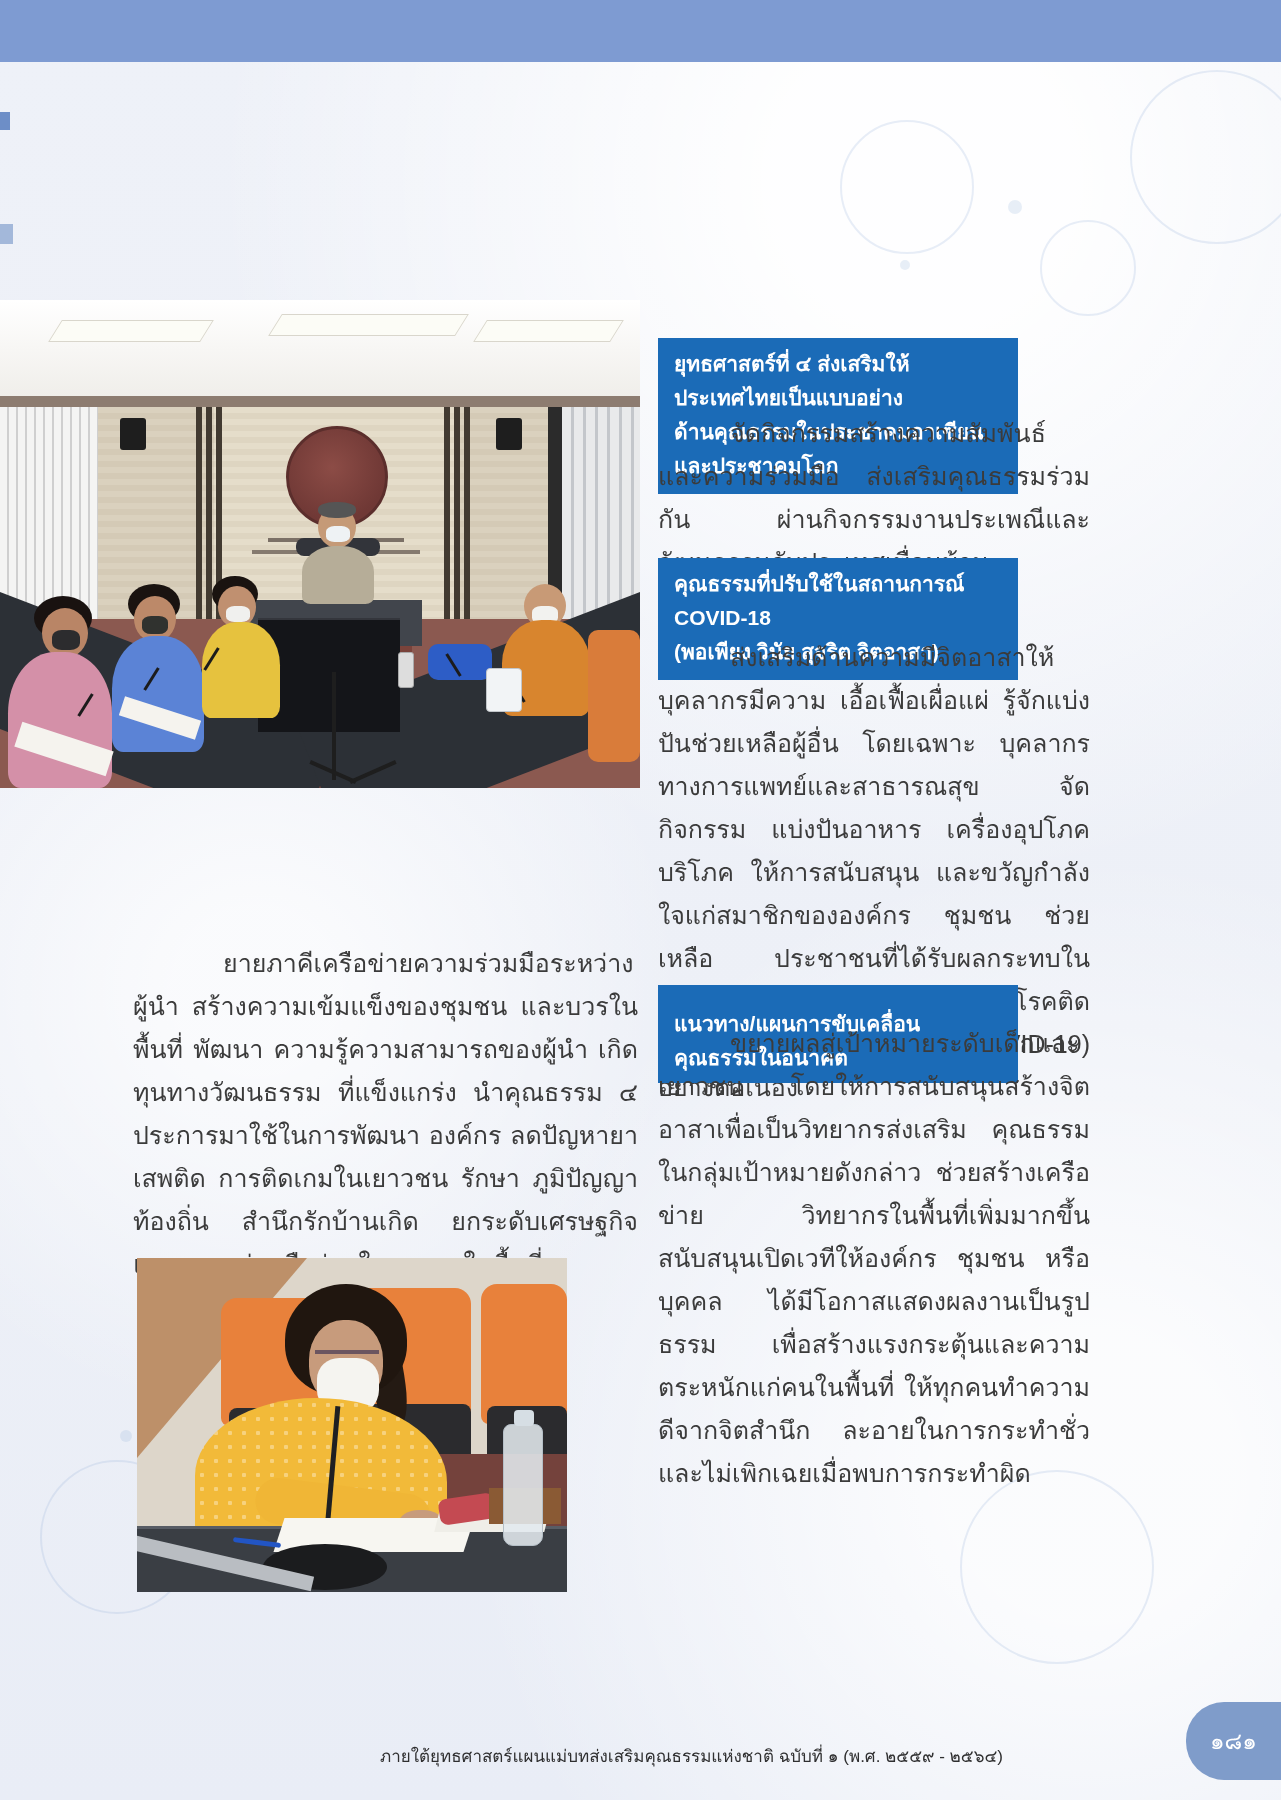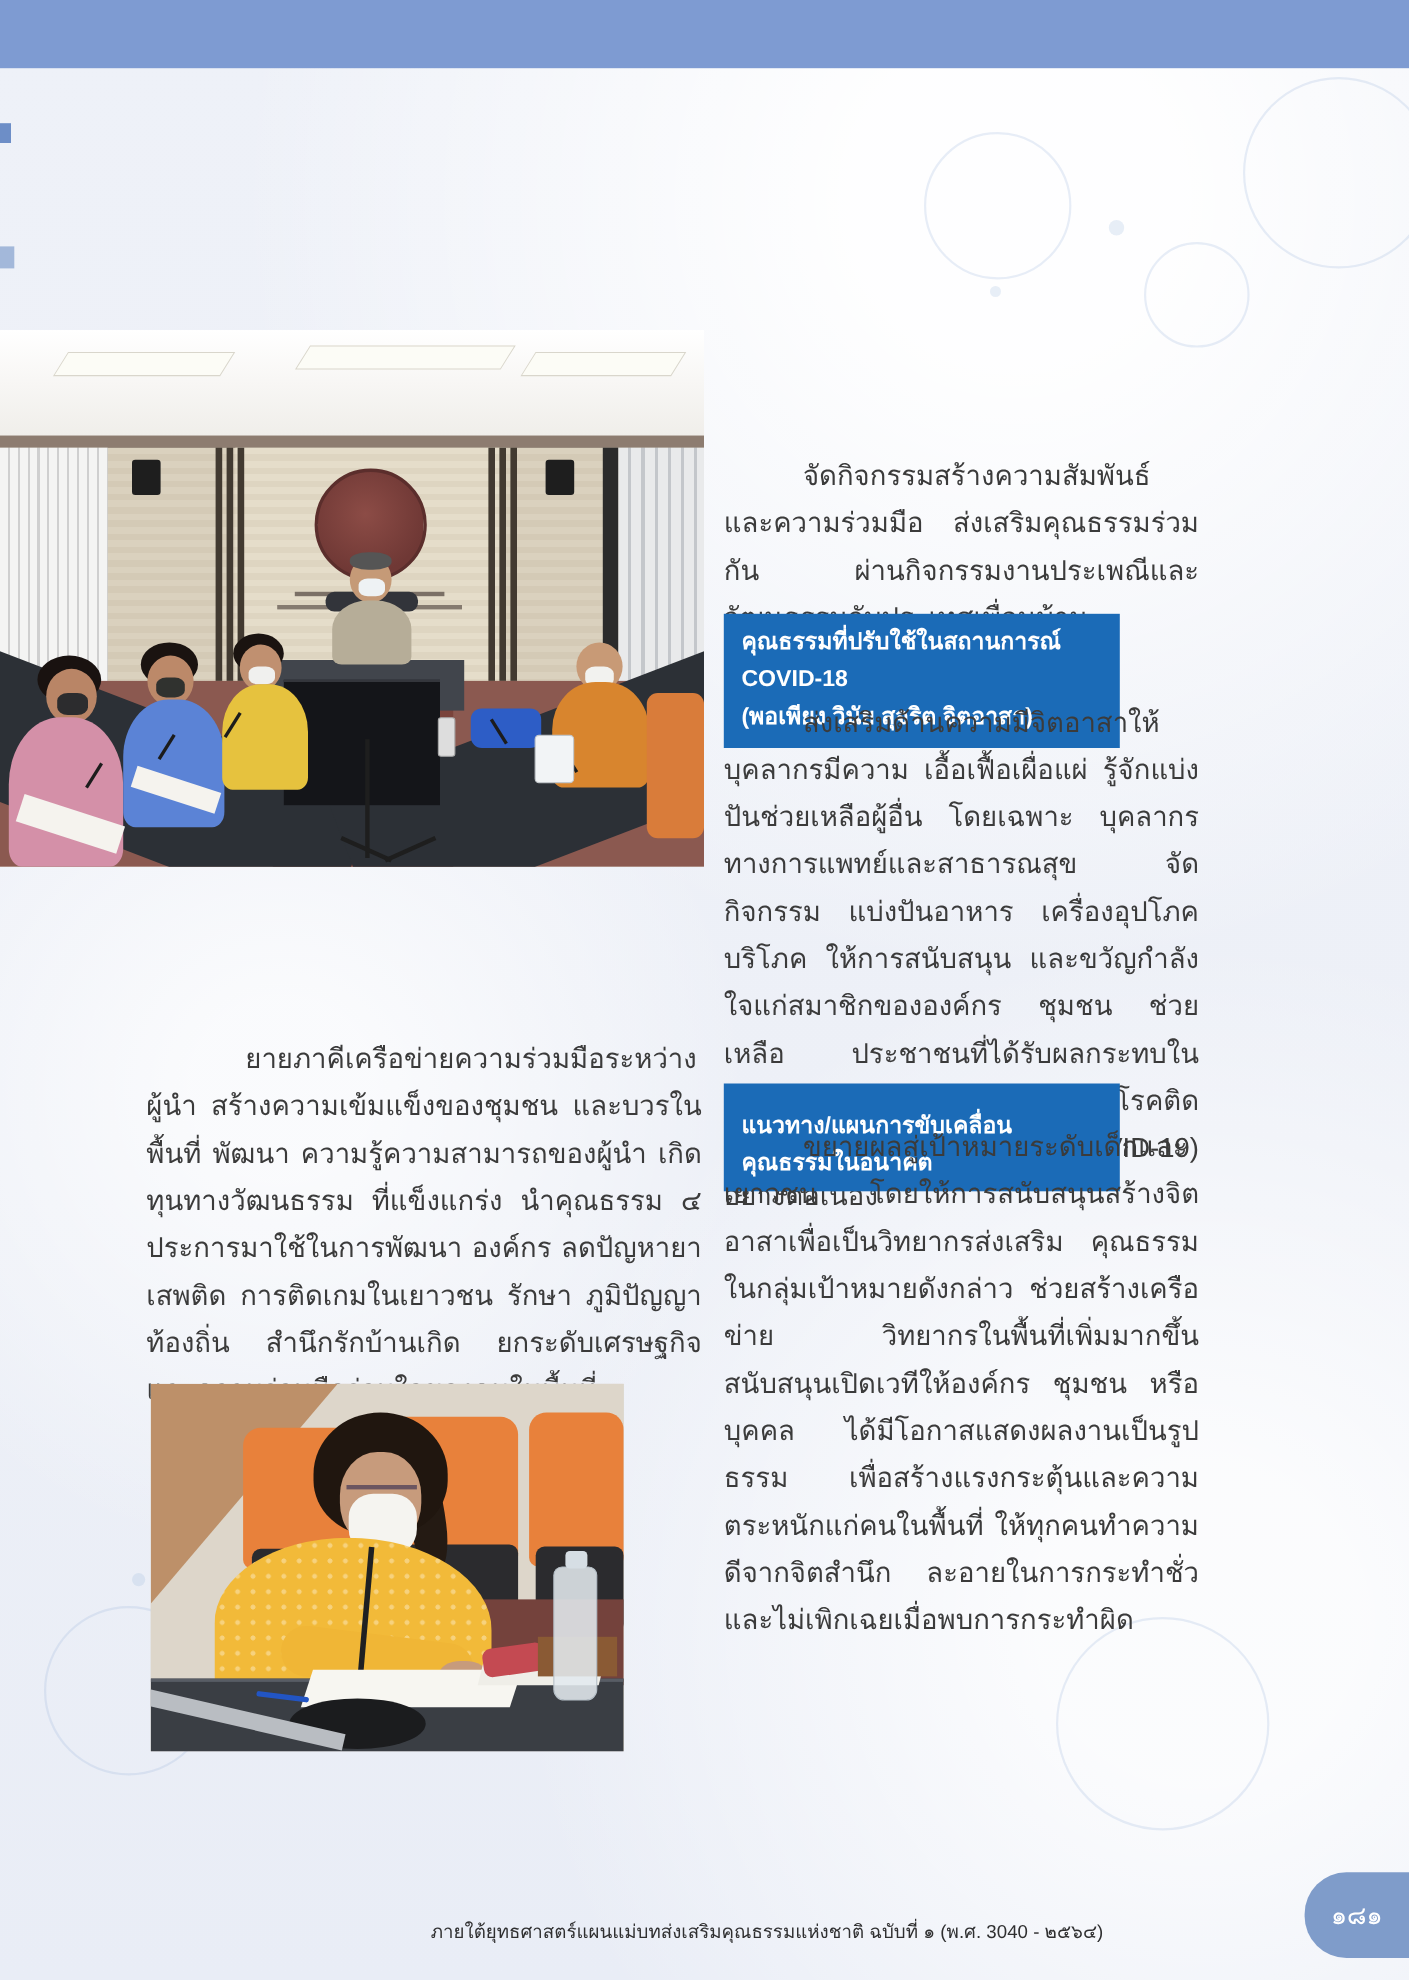--- a/index.html
+++ b/index.html
@@ -180,20 +180,24 @@
     <div class="pt-paper" style="left:120px;top:408px;width:80px;height:20px;transform:rotate(18deg);"></div>
     <div class="pt-mic" style="left:210px;top:346px;transform:rotate(32deg);"></div>
     <div class="pt-mic" style="left:150px;top:366px;transform:rotate(32deg);"></div>
     <div class="pt-mic" style="left:84px;top:392px;transform:rotate(32deg);"></div>
     <div class="pt-mic" style="left:452px;top:352px;transform:rotate(-32deg);"></div>
     <div class="pt-mic" style="left:516px;top:378px;transform:rotate(-32deg);"></div>
     <div style="left:398px;top:352px;width:14px;height:34px;background:#ddd;border:1px solid #aaa;border-radius:3px;"></div>
     <div style="left:486px;top:368px;width:34px;height:42px;background:#f2f4f6;border:1px solid #c2c6ca;border-radius:4px;"></div>
   </div>
 
+  <div class="banner banner-right" style="left:658px;top:338px;width:360px;min-height:84px;">
+    <span class="bl">ยุทธศาสตร์ที่ ๔ ส่งเสริมให้ประเทศไทยเป็นแบบอย่าง</span>
+    <span class="bl">ด้านคุณธรรมในประชาคมอาเซียนและประชาคมโลก</span>
+  </div>
   <p class="body-par indent" style="left:658px;top:412px;width:432px;">จัดกิจกรรมสร้างความสัมพันธ์ และความร่วมมือ ส่งเสริมคุณธรรมร่วมกัน ผ่านกิจกรรมงานประเพณีและ วัฒนธรรมกับประเทศเพื่อนบ้าน</p>
 
   <div class="banner banner-right" style="left:658px;top:558px;width:360px;min-height:86px;">
     <span class="bl">คุณธรรมที่ปรับใช้ในสถานการณ์ COVID-18</span>
     <span class="bl">(พอเพียง วินัย สุจริต จิตอาสา)</span>
   </div>
   <p class="body-par indent" style="left:658px;top:636px;width:432px;">ส่งเสริมด้านความมีจิตอาสาให้บุคลากรมีความ เอื้อเฟื้อเผื่อแผ่ รู้จักแบ่งปันช่วยเหลือผู้อื่น โดยเฉพาะ บุคลากรทางการแพทย์และสาธารณสุข จัดกิจกรรม แบ่งปันอาหาร เครื่องอุปโภคบริโภค ให้การสนับสนุน และขวัญกำลังใจแก่สมาชิกขององค์กร ชุมชน ช่วยเหลือ ประชาชนที่ได้รับผลกระทบในสถานการณ์การแพร่ระบาด ของโรคติดเชื้อไวรัสโคโรนา ๒๐๑๙ (COVID-19) อย่างต่อเนื่อง</p>
 
   <div class="banner banner-right" style="left:658px;top:985px;width:360px;min-height:46px;padding-top:22px;padding-bottom:8px;">
     <span class="bl">แนวทาง/แผนการขับเคลื่อนคุณธรรมในอนาคต</span>
@@ -226,17 +230,17 @@
     <div class="pb-paper2"></div>
     <div class="pb-pen"></div>
     <div class="pb-micbase"></div>
     <div class="pb-case"></div>
     <div class="pb-box"></div>
     <div class="pb-bottle"></div>
     <div class="pb-cap"></div>
     <div class="pb-rail"></div>
   </div>
 
-  <div class="footer-line2">ภายใต้ยุทธศาสตร์แผนแม่บทส่งเสริมคุณธรรมแห่งชาติ ฉบับที่ ๑ (พ.ศ. 3040 - ๒๕๖๔)</div>
+  <div class="footer-line2">ภายใต้ยุทธศาสตร์แผนแม่บทส่งเสริมคุณธรรมแห่งชาติ ฉบับที่ ๑ (พ.ศ. ๒๕๕๙ - ๒๕๖๔)</div>
   <div class="page-badge">
     <span>๑๘๑</span>
   </div>
 </div>
 
 </body></html>

